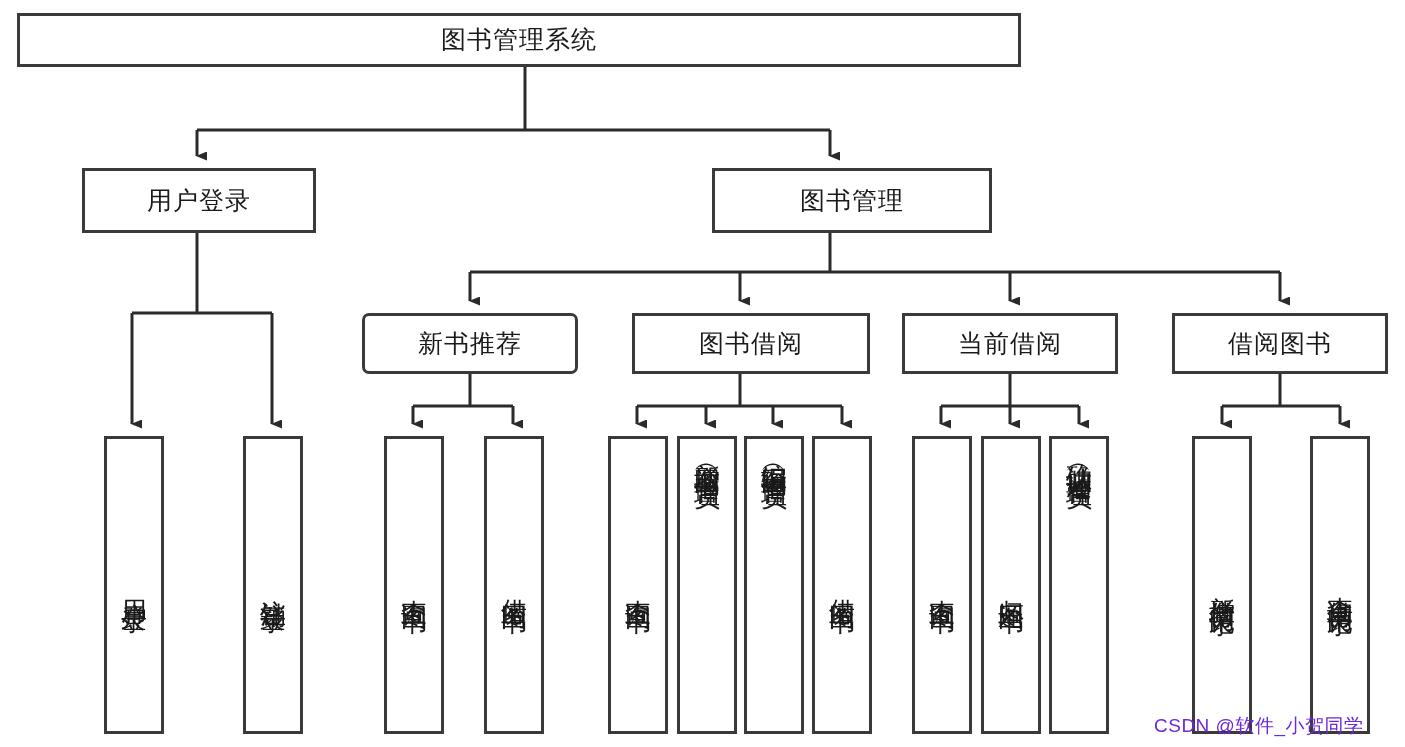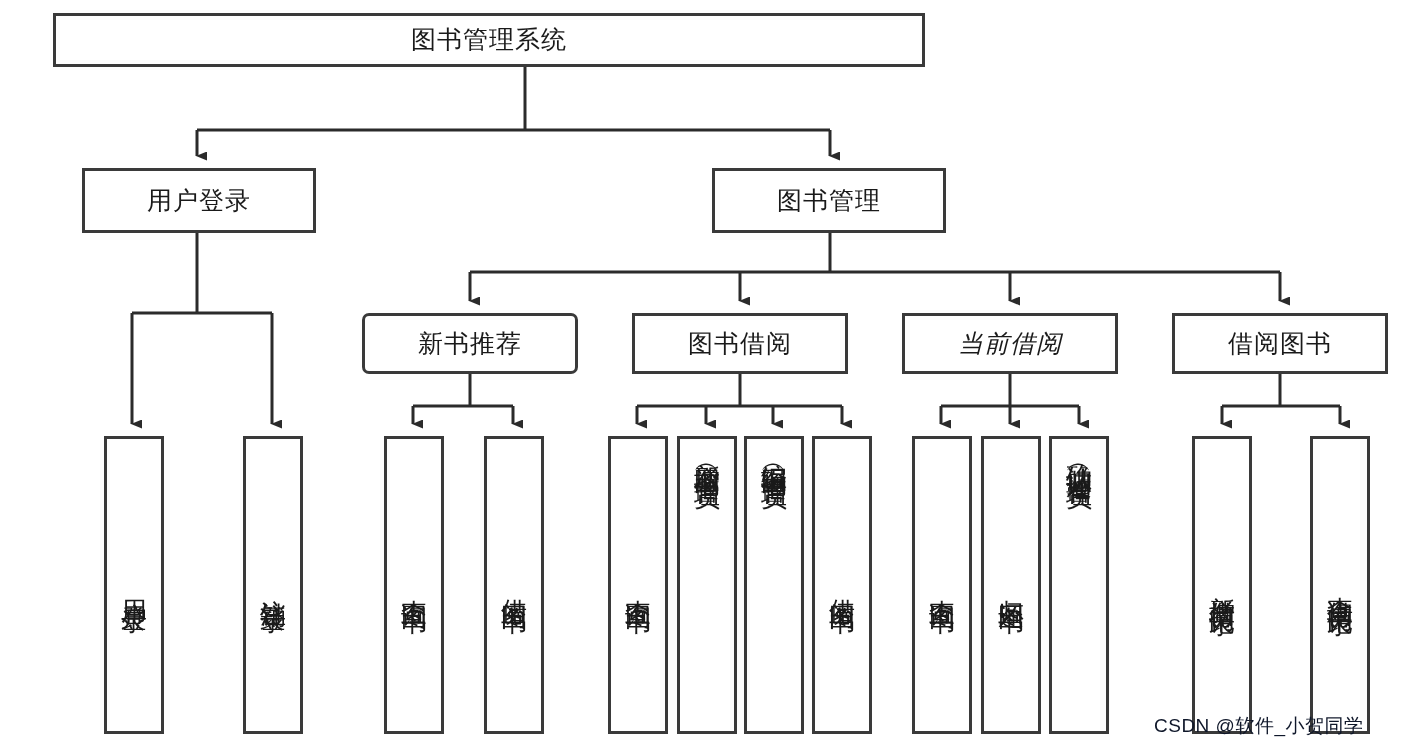--- a/index.html
+++ b/index.html
@@ -62,21 +62,21 @@
   }
   .node.vertical.centered {
     align-items: center;
     padding-top: 0;
   }
   .watermark {
     position: absolute;
     left: 1154px;
     top: 713px;
     font-size: 19px;
-    color: #0f172a;
+    color: #6d28d9;
     white-space: nowrap;
     z-index: 3;
     letter-spacing: 0.5px;
   }
 </style>
 </head>
 <body>
 
 <div id="diagram-root">
 
@@ -123,38 +123,38 @@
       <path d="M1010,406 L1010,424" marker-end="url(#arrowhead)"></path>
       <path d="M1079,406 L1079,424" marker-end="url(#arrowhead)"></path>
 
       <path d="M1280,374 L1280,406"></path>
       <path d="M1222,406 L1340,406"></path>
       <path d="M1222,406 L1222,424" marker-end="url(#arrowhead)"></path>
       <path d="M1340,406 L1340,424" marker-end="url(#arrowhead)"></path>
     </g>
   </svg>
 
-  <div class="node horizontal" style="left:17px; top:13px; width:872px; height:54px;margin-left:36px;">
+  <div class="node horizontal" style="left:17px; top:13px; width:1004px; height:54px;">
     <span class="node-label">图书管理系统</span>
   </div>
 
   <div class="node horizontal" style="left:82px; top:168px; width:234px; height:65px;">
     <span class="node-label">用户登录</span>
   </div>
-  <div class="node horizontal" style="left:712px; top:168px; width:234px; height:65px;">
+  <div class="node horizontal" style="left:712px; top:168px; width:280px; height:65px;">
     <span class="node-label">图书管理</span>
   </div>
 
   <div class="node horizontal" style="left:362px; top:313px; width:216px; height:61px;border-radius:7px;">
     <span class="node-label">新书推荐</span>
   </div>
-  <div class="node horizontal" style="left:632px; top:313px; width:216px; height:61px;">
+  <div class="node horizontal" style="left:632px; top:313px; width:238px; height:61px;">
     <span class="node-label">图书借阅</span>
   </div>
-  <div class="node horizontal" style="left:902px; top:313px; width:216px; height:61px;font-style:italic;">
+  <div class="node horizontal" style="left:902px; top:313px; width:216px; height:61px;">
     <span class="node-label">当前借阅</span>
   </div>
   <div class="node horizontal" style="left:1172px; top:313px; width:216px; height:61px;">
     <span class="node-label">借阅图书</span>
   </div>
 
   <div class="node vertical centered" style="left:104px; top:436px; width:60px; height:298px;">
     <span class="node-label">用户登录</span>
   </div>
   <div class="node vertical centered" style="left:243px; top:436px; width:60px; height:298px;">

